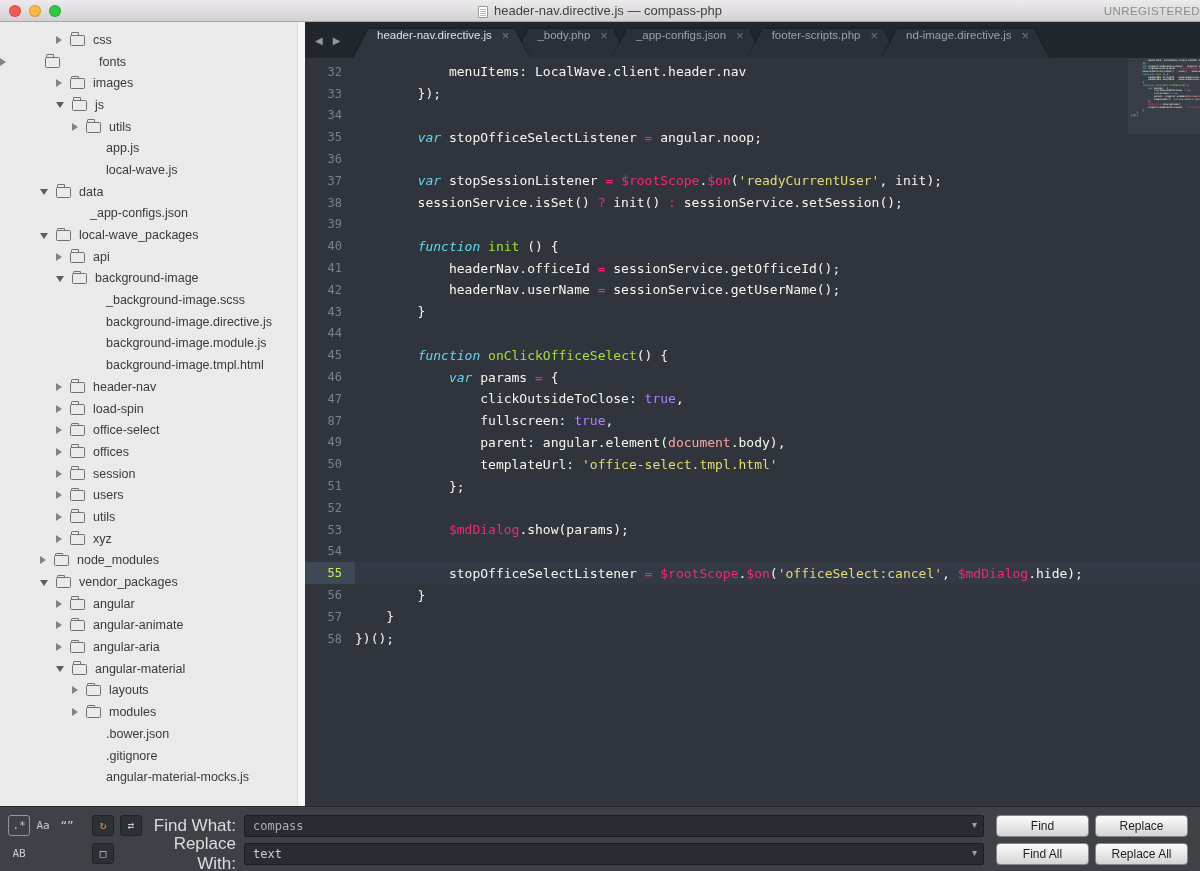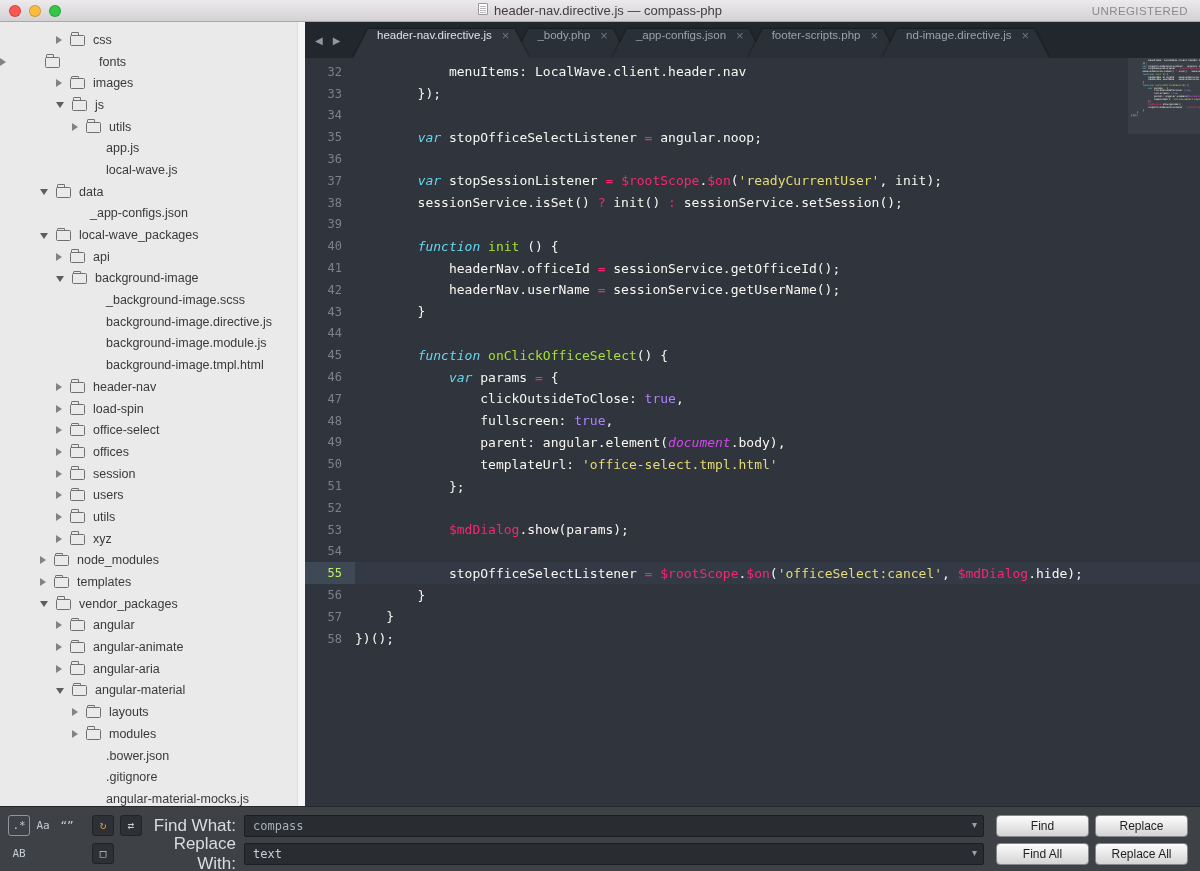--- a/index.html
+++ b/index.html
@@ -4,24 +4,24 @@
 <style>
 *{margin:0;padding:0;box-sizing:border-box}
 html,body{width:1200px;height:871px;overflow:hidden}
 body{font-family:"Liberation Sans",sans-serif;background:#2f343d;position:relative}
 .window{position:absolute;inset:0;display:flex;flex-direction:column}
 
 .titlebar{height:22px;flex:none;background:linear-gradient(#eceaec,#d3d1d3);border-bottom:1px solid #a9a7a9;display:flex;align-items:center;position:relative;z-index:10}
 .traffic{display:flex;gap:8px;padding-left:9px}
 .light{width:12px;height:12px;border-radius:50%;border:1px solid rgba(0,0,0,.18)}
 .light.red{background:#fc5753}.light.yellow{background:#fdbc40}.light.green{background:#33c748}
-.title-wrap{position:absolute;left:0;right:0;display:flex;justify-content:center;align-items:flex-start;gap:6px;font-size:13px;color:#3f3f3f;pointer-events:none}
+.title-wrap{position:absolute;left:0;right:0;display:flex;justify-content:center;align-items:flex-end;gap:6px;font-size:13px;color:#3f3f3f;pointer-events:none}
 .doc-ico{width:10px;height:12px;background:#fff;border:1px solid #979797;border-radius:1px;position:relative}
 .doc-ico::after{content:"";position:absolute;top:2px;left:1px;right:1px;height:1px;background:#bbb;box-shadow:0 2px 0 #bbb,0 4px 0 #bbb,0 6px 0 #bbb}
-.unregistered{position:absolute;right:12px;font-size:11.5px;color:#8b8b8b;letter-spacing:.4px}
+.unregistered{position:absolute;right:0;font-size:11.5px;color:#8b8b8b;letter-spacing:.4px}
 
 .main{flex:1;display:flex;min-height:0}
 .sidebar{width:305px;flex:none;background:#eaeaea;position:relative;overflow:hidden;padding-top:7px}
 .tree-row{height:21.7px;display:flex;align-items:center;font-size:12.5px;color:#3a3a3a;white-space:nowrap}
 .tri{flex:none;width:0;height:0;border-left:6px solid #828282;border-top:4.5px solid transparent;border-bottom:4.5px solid transparent;margin-right:8px}
 .tri.open{border-left:4.5px solid transparent;border-right:4.5px solid transparent;border-top:6px solid #5d5d5d;border-bottom:none;margin-top:1px}
 .folder-ico{flex:none;width:15px;height:11px;border:1px solid #707070;border-radius:1.5px;margin-right:8px;position:relative;margin-top:1px}
 .folder-ico::before{content:"";position:absolute;top:-3.5px;left:0;width:6px;height:2.5px;border:1px solid #707070;border-bottom:none;border-radius:1.5px 1.5px 0 0}
 .side-scrollbar{position:absolute;top:0;right:0;bottom:0;width:8px;background:#f6f6f6;border-left:1px solid #dcdcdc}
 
@@ -42,21 +42,21 @@
 .line.hl{background:#333a45}
 .gutter{flex:none;width:50px;padding-right:13px;font-size:12px;color:#79828e;display:flex;align-items:center;justify-content:flex-end}
 .line.hl .gutter{background:#3f4855;color:#bef264}
 .src{white-space:pre;font-size:13px;color:#f8f8f2;display:flex;align-items:center}
 .tk-pln{color:#f8f8f2}
 .tk-kw{color:#66d9ef;font-style:italic}
 .tk-fn{color:#a6e22e}
 .tk-op{color:#f92672}
 .tk-str{color:#e6db74}
 .tk-const{color:#ae81ff}
-.tk-sup{color:#d946ef;font-style:italic}
+.tk-sup{color:#fca5a5;}
 .tk-var{color:#f92672}
 .minimap{position:absolute;top:0;right:0;bottom:0;width:72px;overflow:hidden;padding:2px 3px}
 .minimap-viewport{position:absolute;left:0;right:0;top:0;height:76px;background:rgba(255,255,255,.05)}
 .mini-line{display:block;white-space:pre;font-family:"DejaVu Sans Mono",monospace;font-size:2.4px;line-height:2.75px}
 
 .findpanel{flex:none;height:65px;background:#3e4246;border-top:1px solid #25272a;padding-top:5px}
 .fp-row{display:flex;align-items:center;height:27px;margin-bottom:1px;padding-right:12px}
 .fp-icons{width:152px;flex:none;display:flex;align-items:center;padding-left:8px;gap:2px}
 .icon-btn{flex:none;width:22px;height:21px;background:transparent;border:none;color:#c6ccd2;font-size:11px;line-height:1;display:flex;align-items:center;justify-content:center;border-radius:3px;font-family:"DejaVu Sans Mono",monospace}
 .icon-btn.outlined{border:1px solid #90969c}
@@ -197,25 +197,20 @@
             <span class="tri"></span>
             <span class="folder-ico"></span>
             <span class="tree-label">xyz</span>
           </div>
           <div class="tree-row" style="padding-left: 40px;">
             <span class="tri"></span>
             <span class="folder-ico"></span>
             <span class="tree-label">node_modules</span>
           </div>
           <div class="tree-row" style="padding-left: 40px;">
-            <span class="tri"></span>
-            <span class="folder-ico"></span>
-            <span class="tree-label">templates</span>
-          </div>
-          <div class="tree-row" style="padding-left: 40px;">
             <span class="tri open"></span>
             <span class="folder-ico open"></span>
             <span class="tree-label">vendor_packages</span>
           </div>
           <div class="tree-row" style="padding-left: 56px;">
             <span class="tri"></span>
             <span class="folder-ico"></span>
             <span class="tree-label">angular</span>
           </div>
           <div class="tree-row" style="padding-left: 56px;">
@@ -356,21 +351,21 @@
             </div>
             <div class="line">
               <span class="gutter">46</span>
               <span class="src"><span class="tk-pln">            </span><span class="tk-kw">var</span><span class="tk-pln"> params </span><span class="tk-op">=</span><span class="tk-pln"> {</span></span>
             </div>
             <div class="line">
               <span class="gutter">47</span>
               <span class="src"><span class="tk-pln">                clickOutsideToClose: </span><span class="tk-const">true</span><span class="tk-pln">,</span></span>
             </div>
             <div class="line">
-              <span class="gutter">48</span>
+              <span class="gutter">87</span>
               <span class="src"><span class="tk-pln">                fullscreen: </span><span class="tk-const">true</span><span class="tk-pln">,</span></span>
             </div>
             <div class="line">
               <span class="gutter">49</span>
               <span class="src"><span class="tk-pln">                parent: angular.element(</span><span class="tk-sup">document</span><span class="tk-pln">.body),</span></span>
             </div>
             <div class="line">
               <span class="gutter">50</span>
               <span class="src"><span class="tk-pln">                templateUrl: </span><span class="tk-str">'office-select.tmpl.html'</span></span>
             </div>

